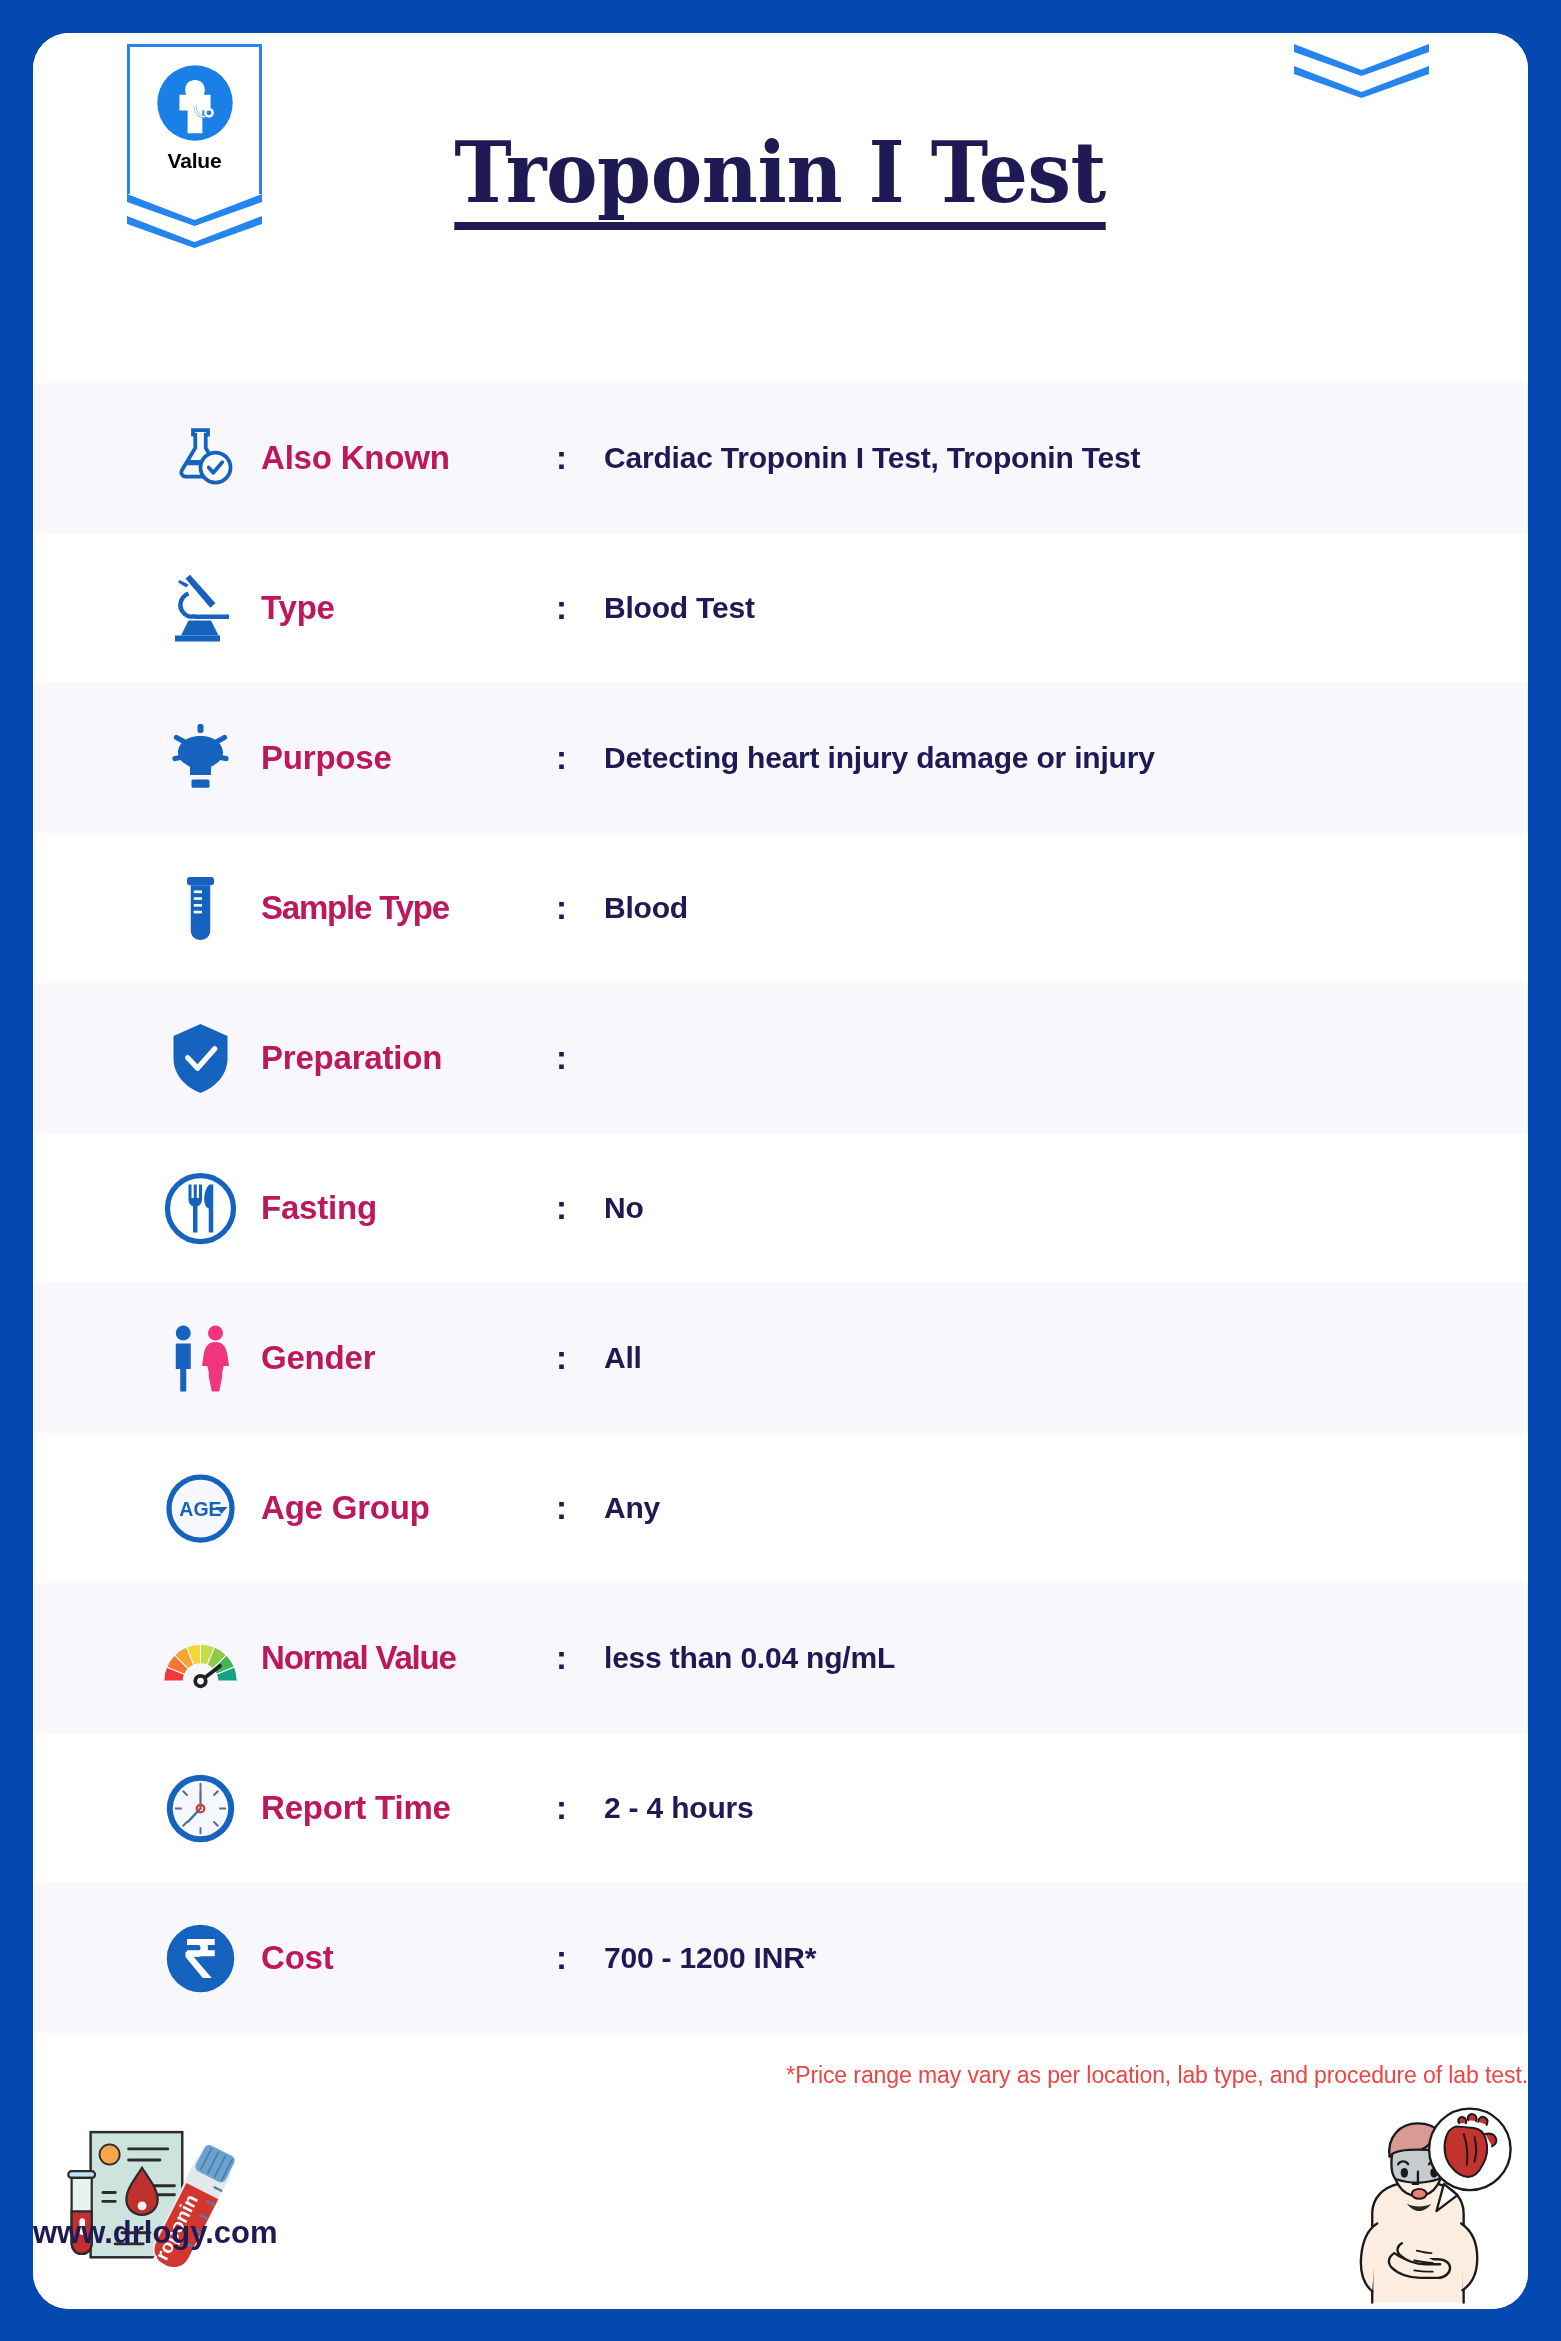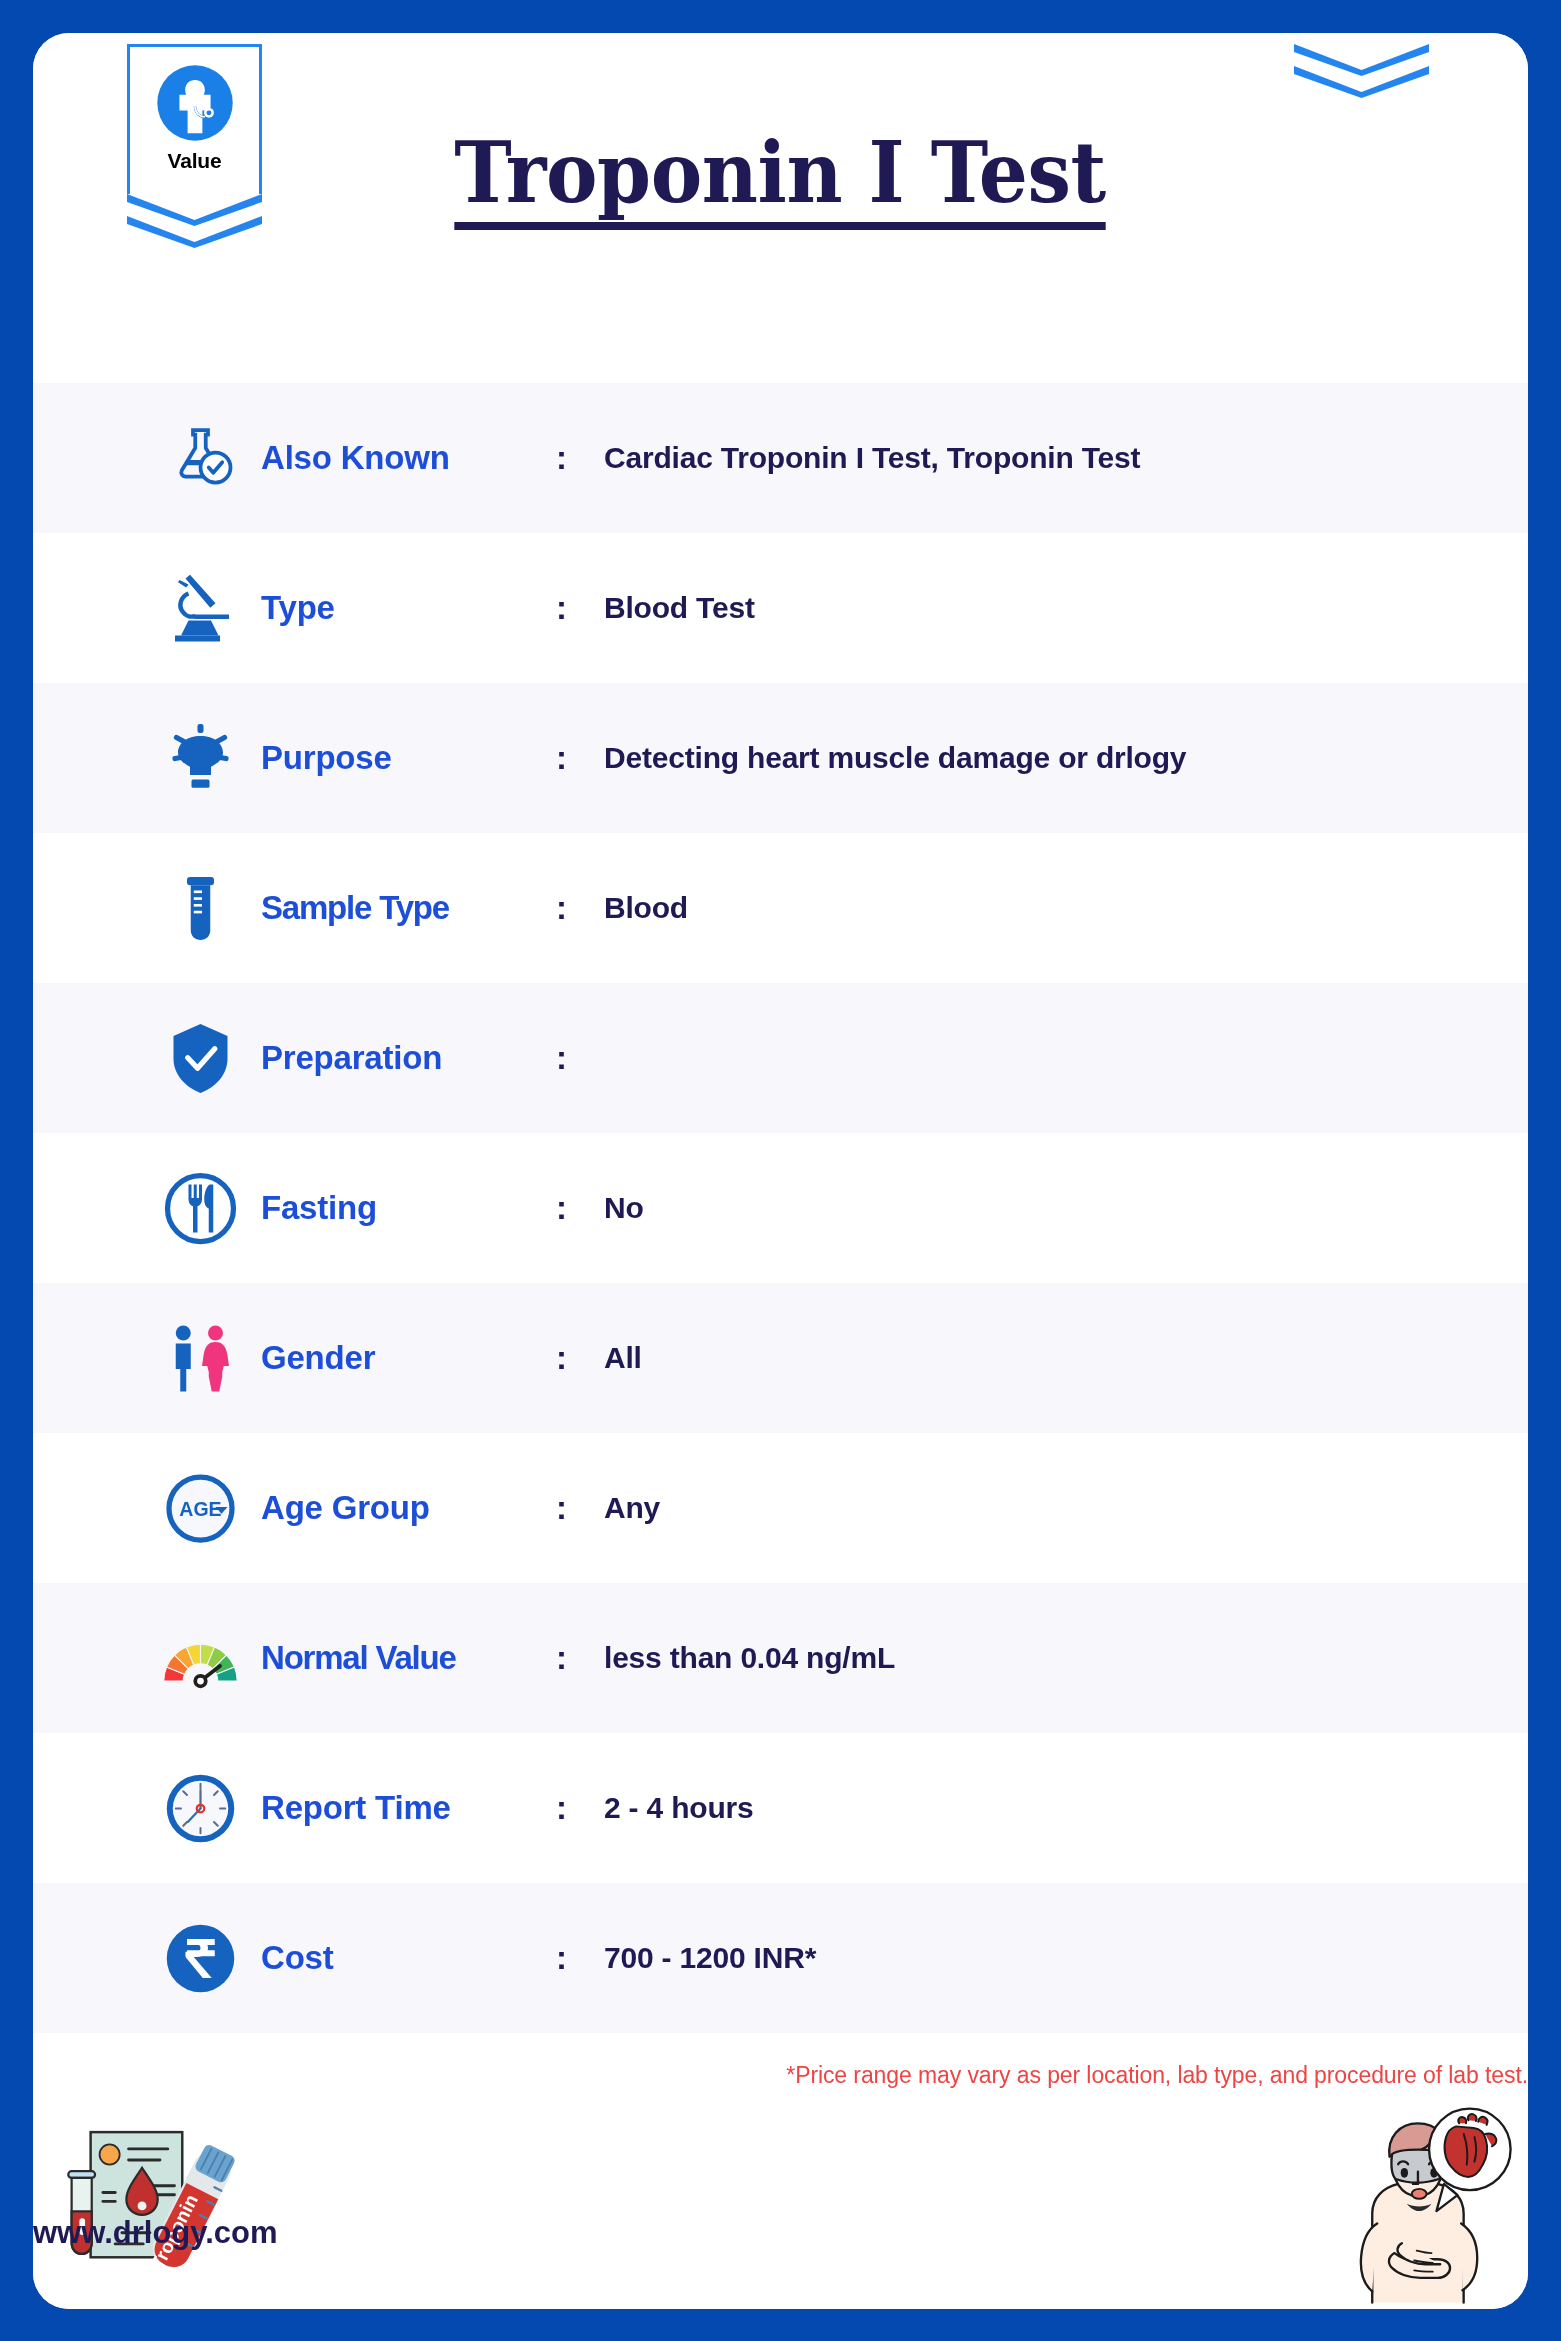--- a/index.html
+++ b/index.html
@@ -102,21 +102,21 @@
     display: flex;
     align-items: center;
     justify-content: center;
     margin-right: 18px;
   }
   .row-icon svg { display: block; }
 
   .row-label {
     font-size: 33px;
     font-weight: 700;
-    color: #1d4ed8;
+    color: #be185d;
     width: 295px;
     min-width: 295px;
     letter-spacing: -0.2px;
   }
   .row-colon {
     font-size: 33px;
     font-weight: 700;
     color: #201a54;
     width: 48px;
     min-width: 48px;
@@ -261,21 +261,21 @@
             <path d="M18 22l11 6" stroke="#1562bf" stroke-width="7" stroke-linecap="round"></path>
             <path d="M82 22l-11 6" stroke="#1562bf" stroke-width="7" stroke-linecap="round"></path>
             <path d="M16 50l12-2" stroke="#1562bf" stroke-width="7" stroke-linecap="round"></path>
             <path d="M84 50l-12-2" stroke="#1562bf" stroke-width="7" stroke-linecap="round"></path>
             <path d="M50 20c-18 0-30 10-30 22 0 9 8 15 16 19v11h28V61c8-4 16-10 16-19 0-12-12-22-30-22z" fill="#1562bf"></path>
             <rect x="38" y="78" width="24" height="11" rx="2" fill="#1562bf"></rect>
           </svg>
         </span>
         <span class="row-label">Purpose</span>
         <span class="row-colon">:</span>
-        <span class="row-value">Detecting heart muscle damage or drlogy</span>
+        <span class="row-value">Detecting heart injury damage or injury</span>
       </div>
 
       <div class="row">
         <span class="row-icon">
           <svg viewBox="0 0 100 100" width="75" height="75">
             <rect x="32" y="8" width="36" height="11" rx="4" fill="#1562bf"></rect>
             <path d="M37 19h26v60c0 8-6 13-13 13s-13-5-13-13z" fill="#1562bf"></path>
             <rect x="41" y="26" width="11" height="3.5" fill="#fff"></rect>
             <rect x="41" y="35" width="11" height="3.5" fill="#fff"></rect>
             <rect x="41" y="44" width="11" height="3.5" fill="#fff"></rect>

